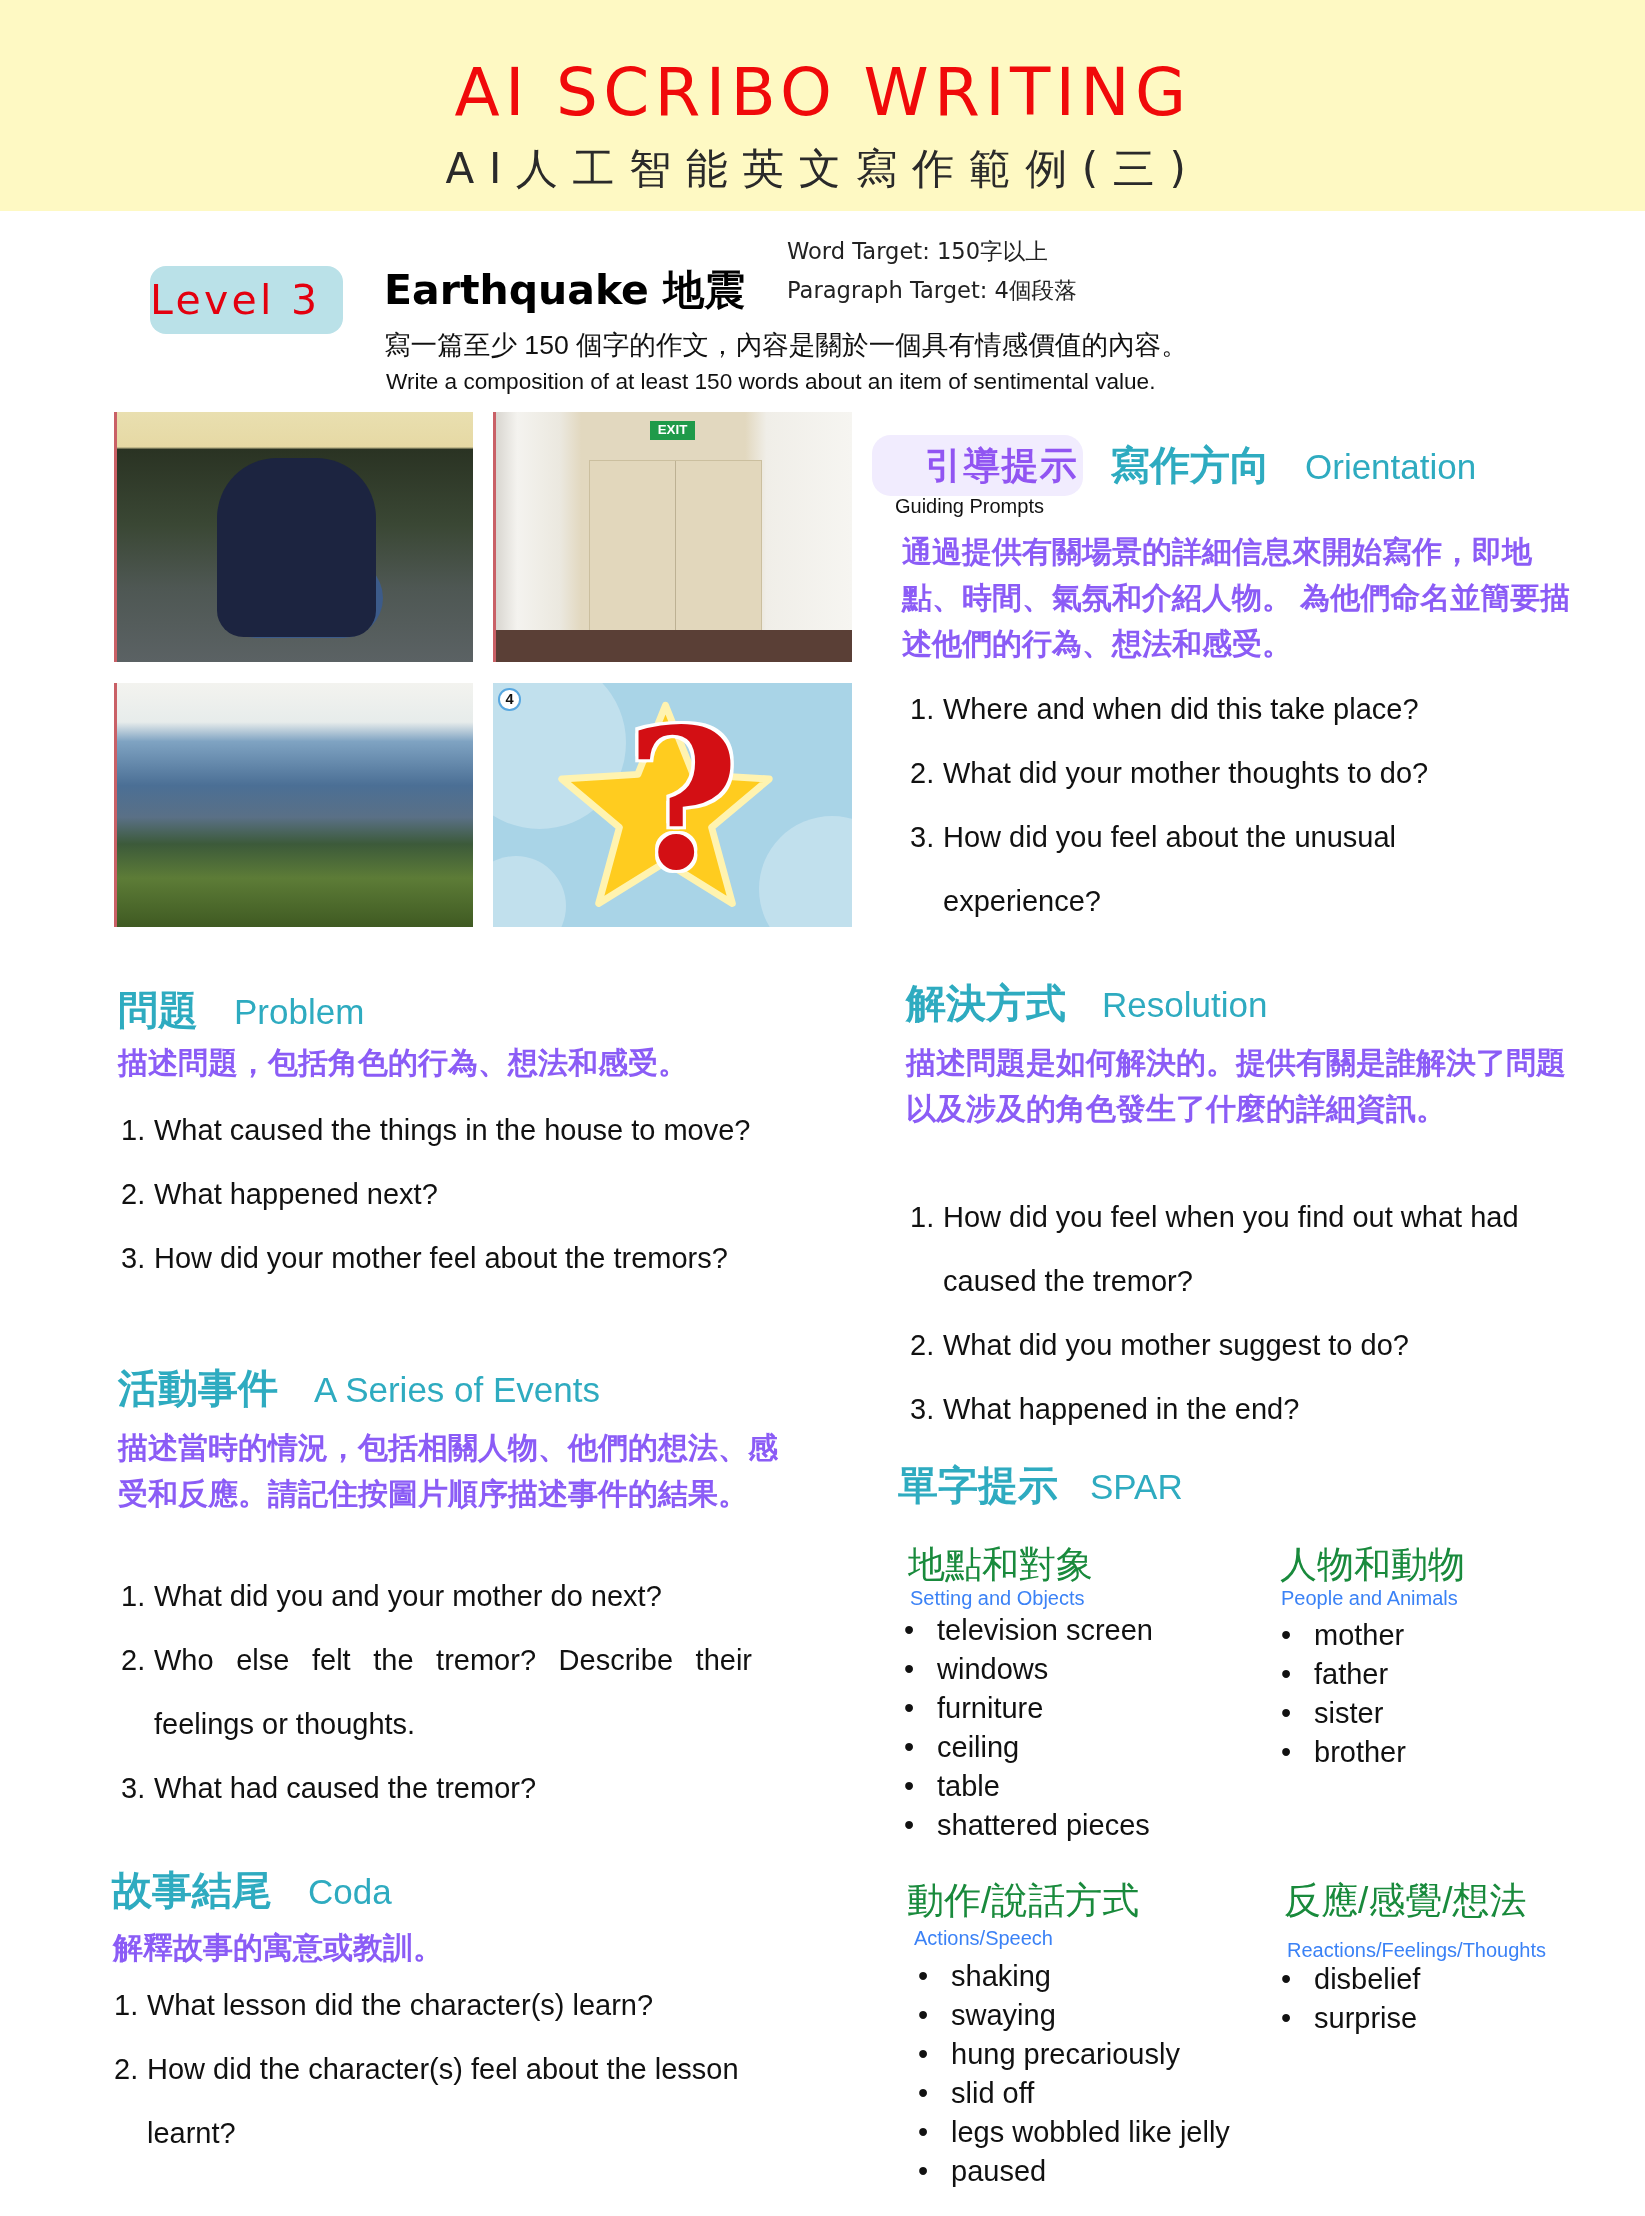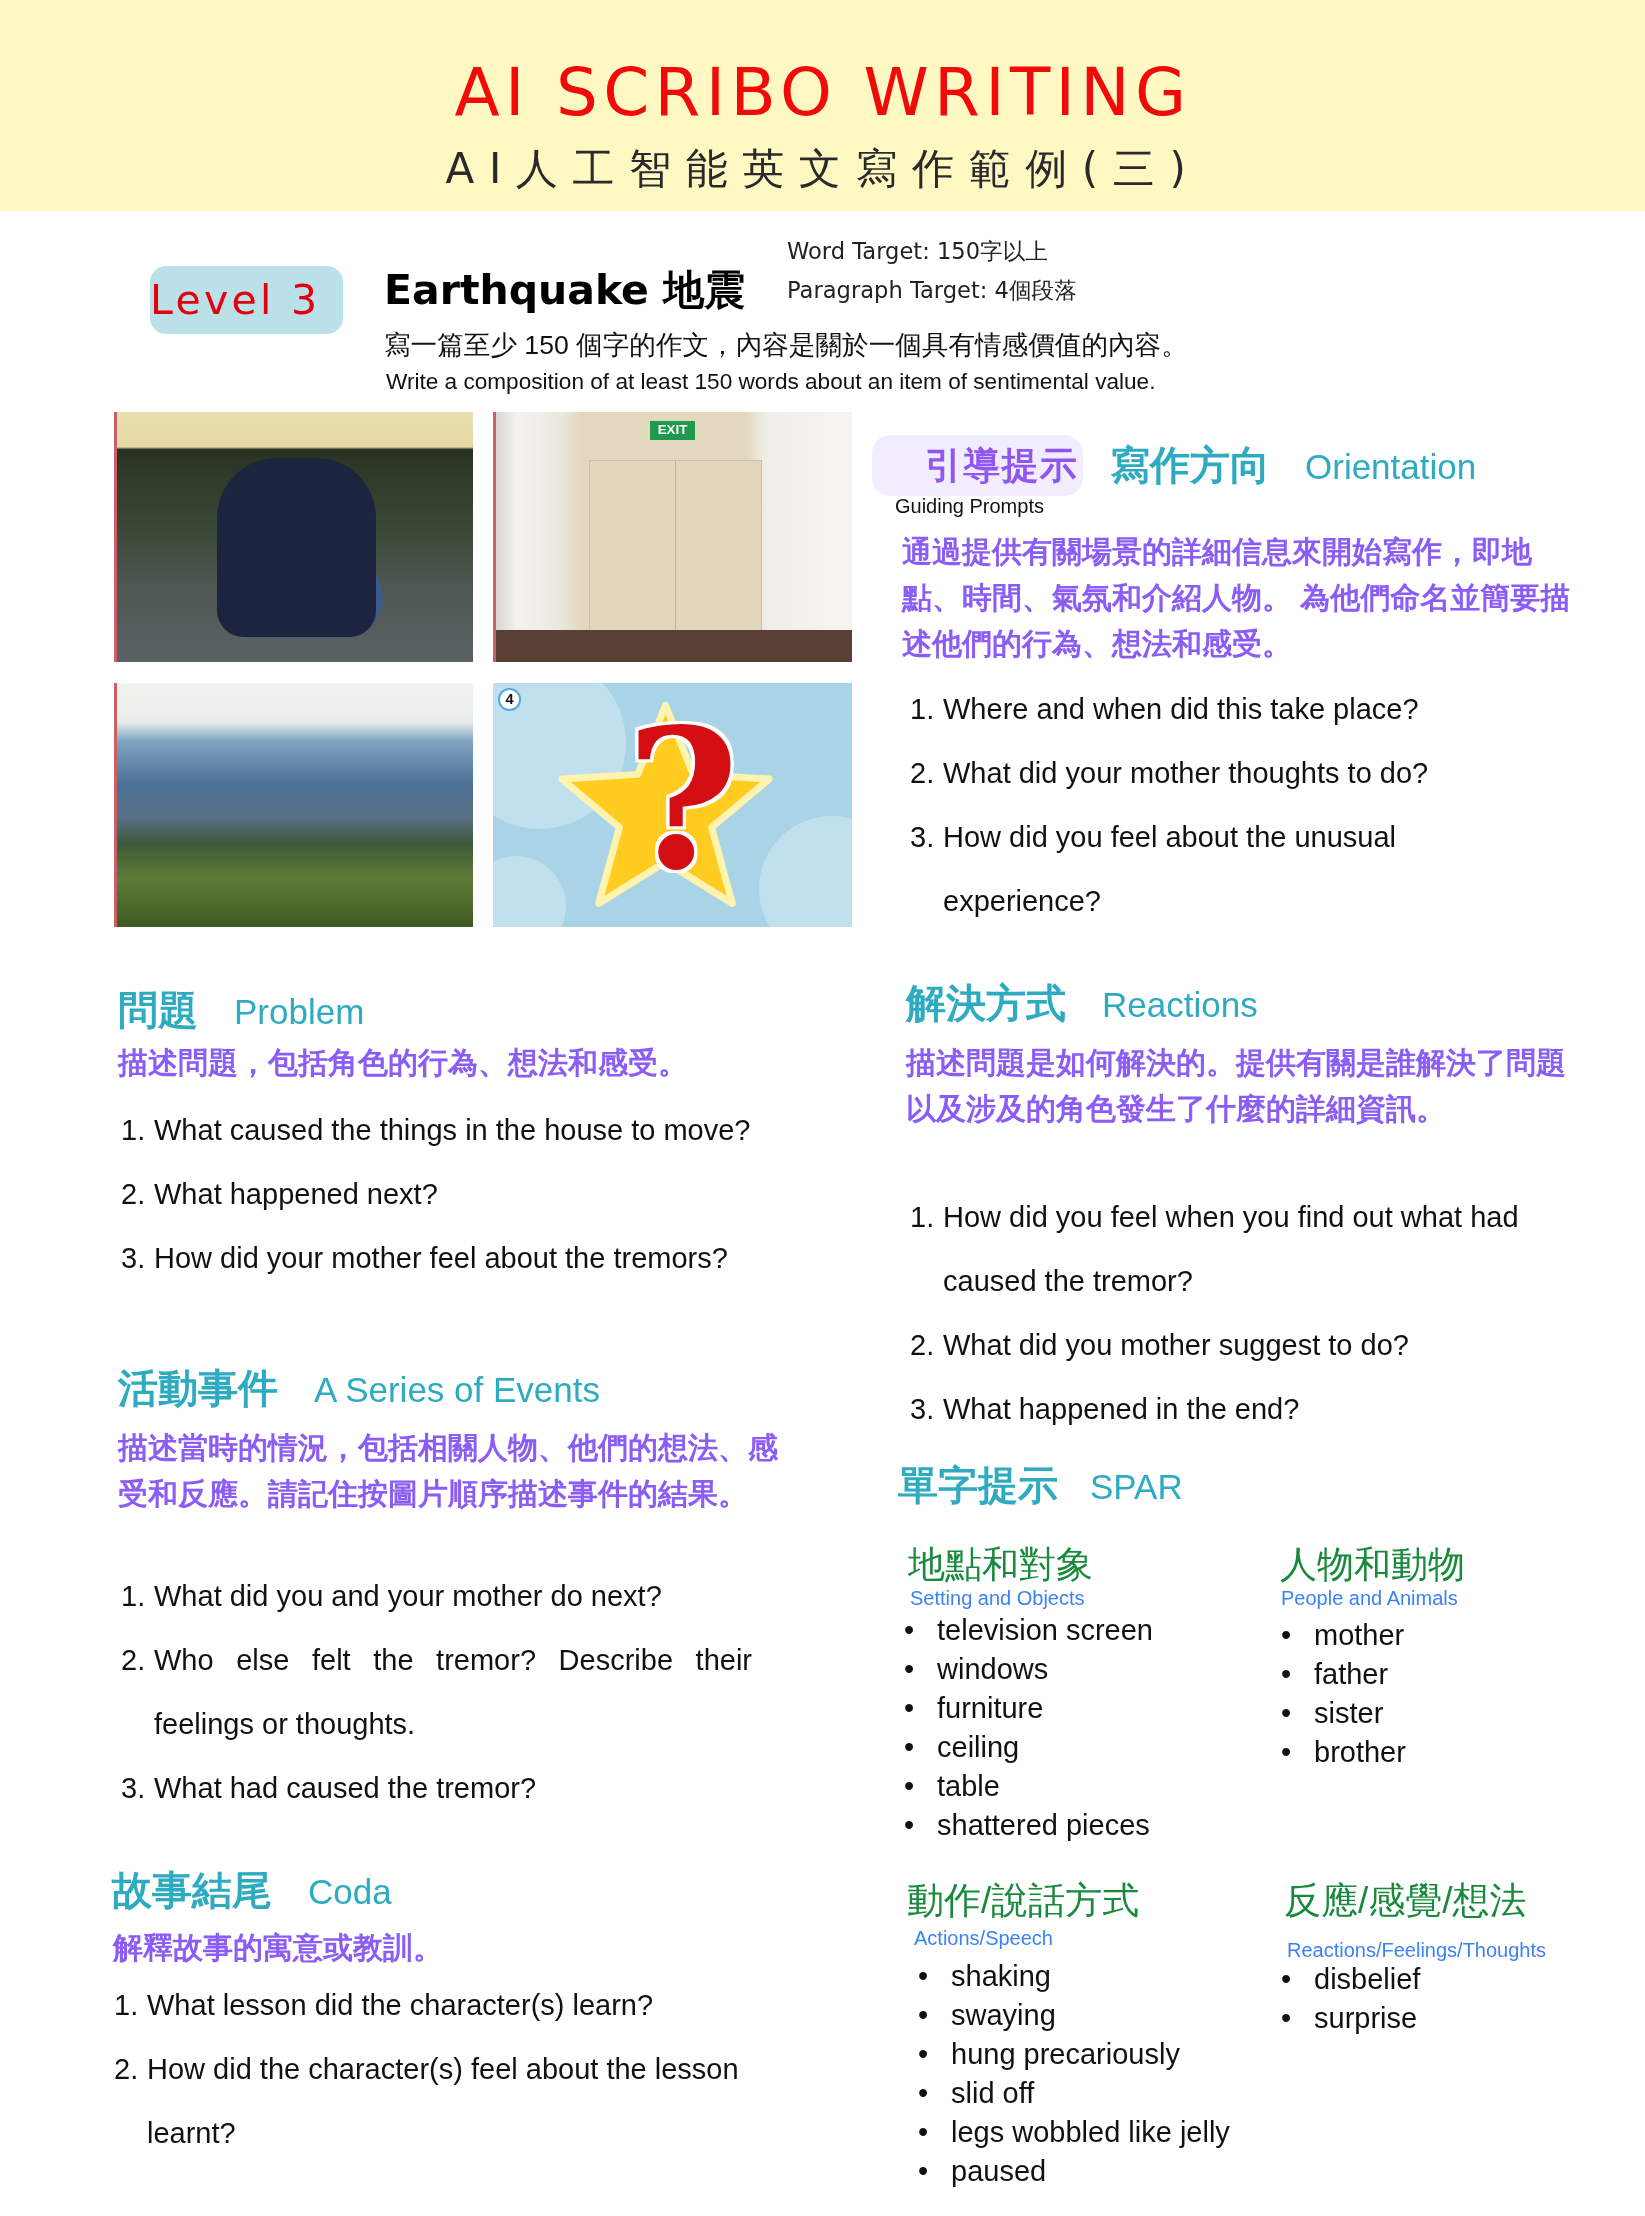--- a/index.html
+++ b/index.html
@@ -156,21 +156,21 @@
       <span class="n">1.</span>
       <span class="t">What lesson did the character(s) learn?</span>
     </div>
   <div class="q">
       <span class="n">2.</span>
       <span class="t" style="max-width:598px;">How did the character(s) feel about the lesson learnt?</span>
     </div>
 </div>
 
 <div class="sec-head" style="left:906px;top:976px;">
-  <span class="zh">解決方式</span><span class="en">Reactions</span>
+  <span class="zh">解決方式</span><span class="en">Resolution</span>
 </div>
 <div class="sec-desc" style="left:906px;top:1040px;width:664px;">描述問題是如何解決的。提供有關是誰解決了問題以及涉及的角色發生了什麼的詳細資訊。</div>
 <div class="qlist" style="left:910px;top:1185px;width:651px;">
   <div class="q">
       <span class="n">1.</span>
       <span class="t" style="max-width:598px;">How did you feel when you find out what had caused the tremor?</span>
     </div>
   <div class="q">
       <span class="n">2.</span>
       <span class="t">What did you mother suggest to do?</span>

